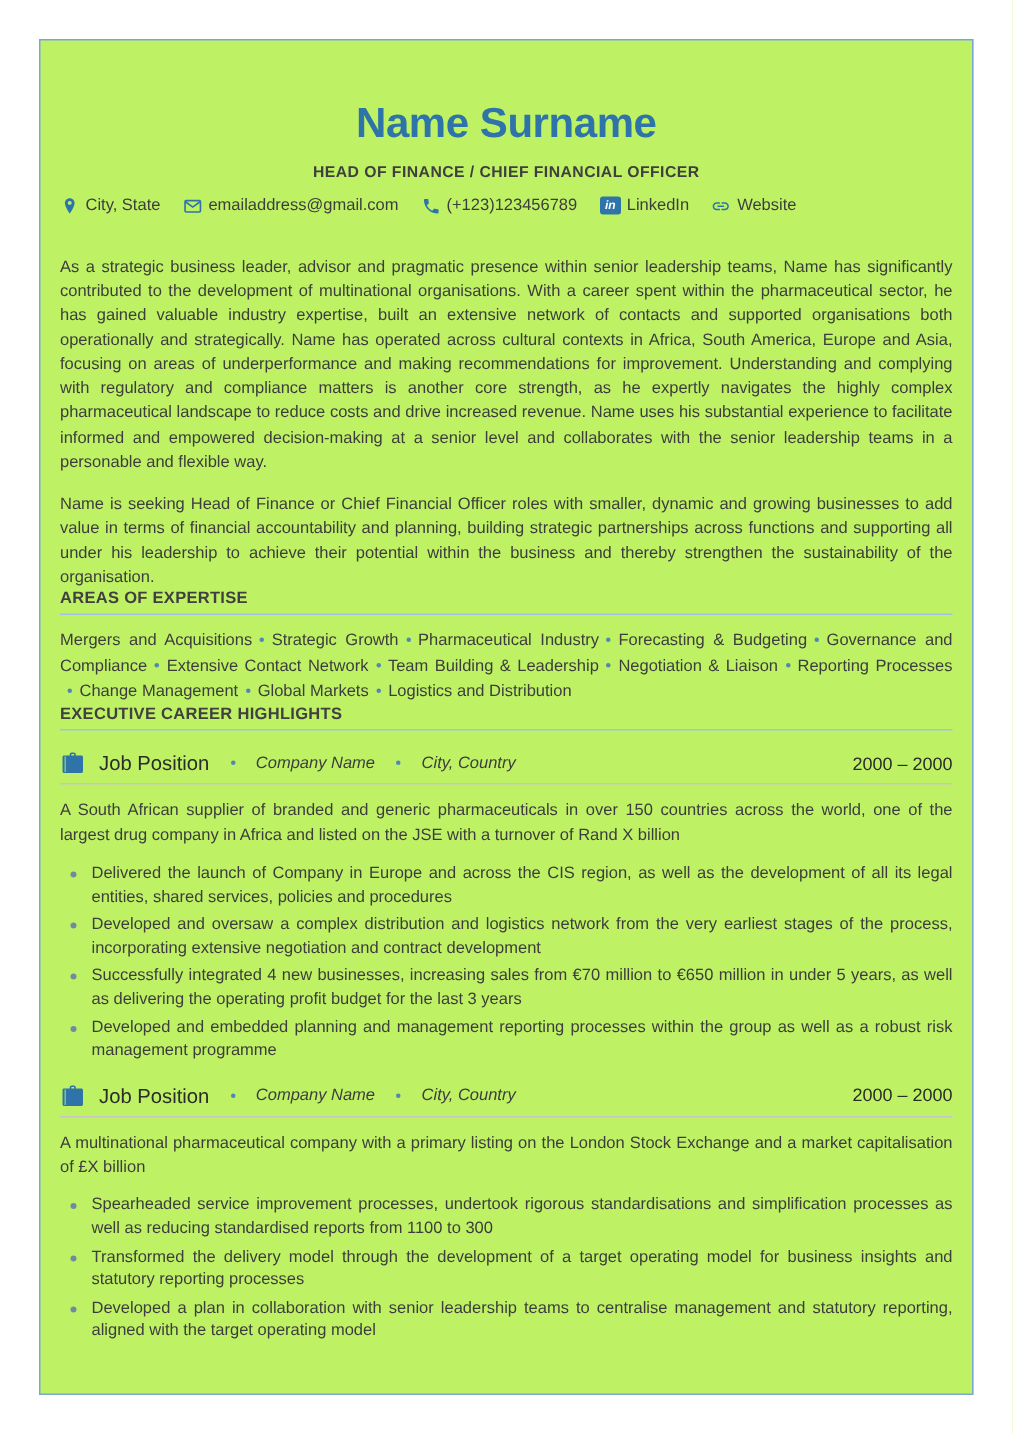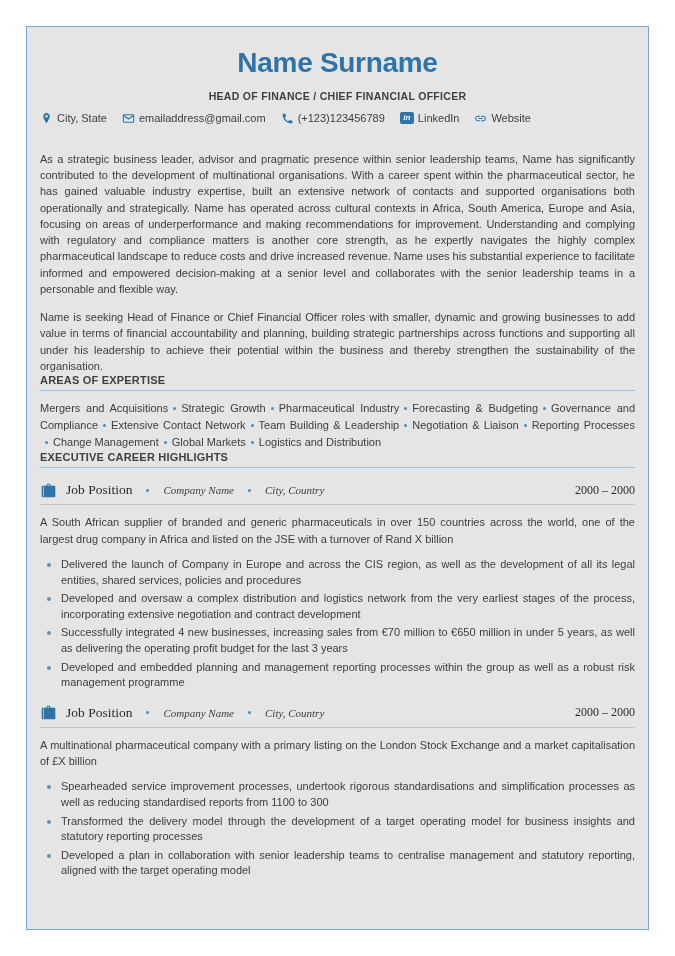--- a/index.html
+++ b/index.html
@@ -1,21 +1,21 @@
 <!DOCTYPE html>
 <html><head>
 <meta charset="utf-8">
 <style>
   * { margin:0; padding:0; box-sizing:border-box; }
   html,body { width:675px; height:956px; background:#ffffff; }
   body { font-family:"Liberation Sans", sans-serif; color:#3d3d3d; position:relative; }
   .frame {
     position:absolute; left:26px; top:26px; right:26px; bottom:26px;
-    border:1.5px solid #7aa7d4; background:#e5e5e5;
-    padding:9px 13px 10px 13px; overflow:hidden;
+    border:1.5px solid #7aa7d4; background:#bef264;
+    padding:28px 13px 10px 13px; overflow:hidden;
   }
   
   .hdr { text-align:center; }
   .name { font-size:28px; font-weight:bold; color:#2e74a8; letter-spacing:-0.3px; margin-top:12px; line-height:1.1; }
   .subtitle { font-size:10.5px; font-weight:bold; color:#3f3f3f; letter-spacing:0.3px; margin-top:11px; }
   .contact-row { margin-top:10px; display:flex; align-items:center; gap:15px; font-size:11px; color:#3d3d3d; }
   .contact-item { display:inline-flex; align-items:center; gap:4px; white-space:nowrap; }
   .cicon { width:13px; height:13px; display:inline-block; flex:0 0 auto; }
   .cicon svg { width:13px; height:13px; display:block; }
   .li-badge { width:14px; height:12px; background:#2e74a8; color:#fff; border-radius:2px;
@@ -26,21 +26,21 @@
   
   .sec-head { font-size:11px; font-weight:bold; color:#404040; letter-spacing:0.2px;
     padding-bottom:4px; border-bottom:1.5px solid #9cc3e5; }
   
   .expertise { font-size:11px; line-height:1.55; text-align:justify; margin-top:9px; }
   .exp-item { white-space:normal; }
   .sep-dot { display:inline-block; width:3px; height:3px; border-radius:50%; background:#4f88b5;
     vertical-align:2px; margin:0 5px; }
   
   .job { margin-top:14px; }
-  .job-head { display:flex; align-items:center; gap:9px; padding-bottom:6px; border-bottom:1px solid #c6c6c6;font-family:Liberation Serif, serif; }
+  .job-head { display:flex; align-items:center; gap:9px; padding-bottom:6px; border-bottom:1px solid #c6c6c6; }
   .brief { width:17px; height:15px; flex:0 0 auto; }
   .brief svg { display:block; }
   .job-title { font-size:13.5px; color:#2b2b2b; }
   .job-meta { font-size:11px; font-style:italic; color:#3d3d3d; }
   .job-dates { margin-left:auto; font-size:12px; color:#2b2b2b; white-space:nowrap; }
   .job-desc { font-size:11px; line-height:1.48; text-align:justify; margin-top:9px; }
   ul.bullets { list-style:none; margin-top:10px; }
   ul.bullets li { position:relative; padding-left:21px; font-size:11px; line-height:1.42;
     text-align:justify; margin-bottom:3px; }
   ul.bullets li::before { content:""; position:absolute; left:7px; top:6px; width:4px; height:4px;

